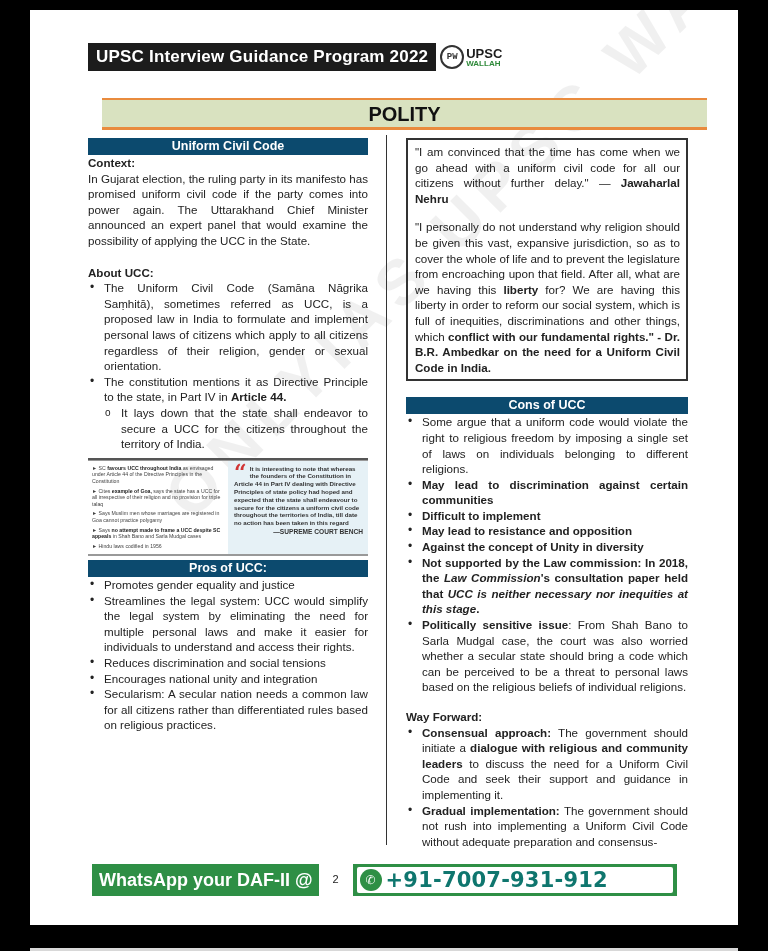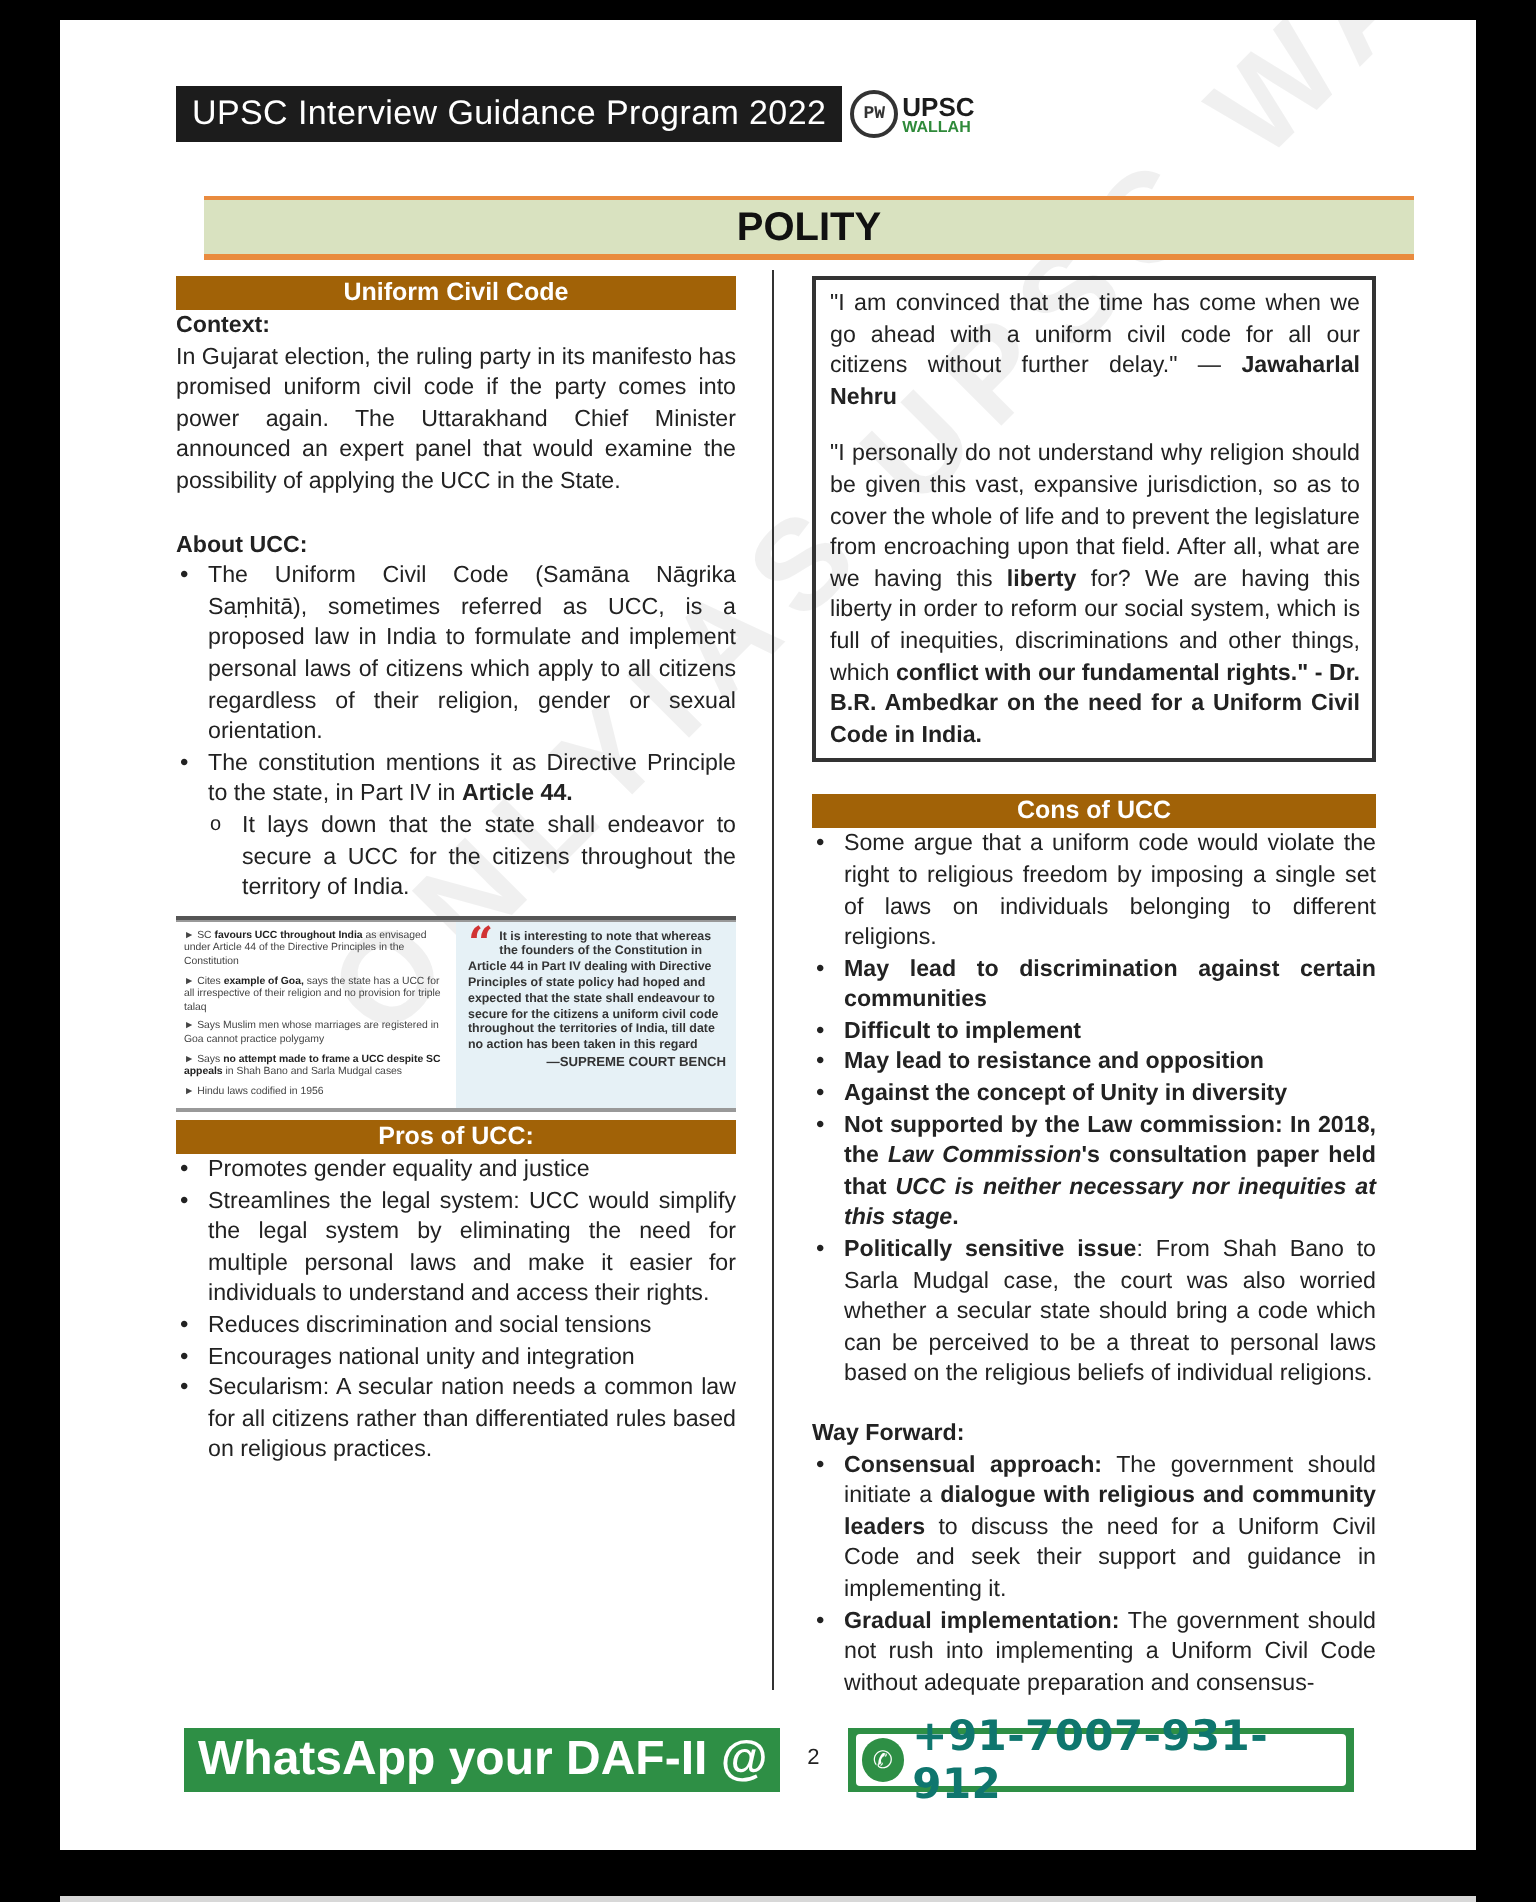--- a/index.html
+++ b/index.html
@@ -9,34 +9,34 @@
   
   .hdr{position:absolute;left:88px;top:42px;width:600px;height:30px;display:flex;align-items:center;}
   .logo-only{display:flex;align-items:center;width:104px;height:30px;}
   .logo-mark{width:18px;height:20px;position:relative;margin-right:2px;}
   .logo-mark .head{position:absolute;left:5px;top:0;width:8px;height:8px;border-radius:50%;background:#222;}
   .logo-mark .book{position:absolute;left:0;top:9px;width:18px;height:11px;background:#e1672a;border-radius:0 0 9px 9px;}
   .logo-txt{display:flex;flex-direction:column;line-height:1;}
   .logo-txt .t1{font-weight:bold;font-size:13px;letter-spacing:-0.3px;color:#222;}
   .logo-txt .t1 span{color:#e1672a;}
   .logo-txt .t2{font-family:"Liberation Serif",serif;font-size:7px;font-weight:bold;text-align:right;color:#222;}
-  .banner{background:#1c1c1c;color:#fff;font-weight:normal;font-size:17px;height:28px;line-height:28px;padding:0 8px;white-space:nowrap;letter-spacing:0.2px;}
+  .banner{background:#1c1c1c;color:#fff;font-weight:bold;font-size:17px;height:28px;line-height:28px;padding:0 8px;white-space:nowrap;letter-spacing:0.2px;}
   .pw{display:flex;align-items:center;margin-left:4px;}
   .pw-circle{width:20px;height:20px;border-radius:50%;border:2px solid #333;background:#fff;font-family:Liberation Mono, monospace;font-size:9px;font-weight:bold;display:flex;align-items:center;justify-content:center;color:#333;}
   .pw-txt{display:flex;flex-direction:column;line-height:1;margin-left:2px;}
   .pw-txt .u{font-weight:bold;font-size:13px;color:#1c1c1c;}
   .pw-txt .w{font-weight:bold;font-size:8px;color:#2f8a3a;}
   
   .polity{position:absolute;left:83px;top:98px;width:605px;height:32px;background:#d9e2c0;border-top:2px solid #e98b3e;border-bottom:3px solid #e98b3e;box-sizing:border-box;text-align:center;font-weight:bold;font-size:20px;line-height:28px;color:#111;margin-left:19px;}
   
   .col{position:absolute;font-size:11.6px;line-height:15.6px;color:#222;}
   .col-left{left:88px;top:138px;width:280px;}
   .col-right{left:406px;top:138px;width:282px;}
   .divider{position:absolute;left:386px;top:135px;width:1px;height:710px;background:#333;}
-  .sec-head{background:#a16207;color:#fff;font-weight:bold;text-align:center;font-size:12.5px;height:17px;line-height:17px;}
+  .sec-head{background:#0c4a6e;color:#fff;font-weight:bold;text-align:center;font-size:12.5px;height:17px;line-height:17px;}
   .label{font-weight:bold;}
   p{margin:0;text-align:justify;}
   ul{margin:0;padding:0;list-style:none;}
   ul li{position:relative;padding-left:16px;text-align:justify;}
   ul li:before{content:"•";position:absolute;left:2px;top:0;font-size:12px;}
   ul.sub li{padding-left:33px;}
   ul.sub li:before{content:"o";left:17px;font-size:10px;}
   .quotebox{border:2px solid #333;padding:4px 6px 4px 7px;margin-left:0;}
   .gap{height:10px;}
   
@@ -44,21 +44,21 @@
   .clip-title{font-family:"DejaVu Serif",serif;font-weight:bold;color:#d13434;font-size:13.4px;letter-spacing:-0.2px;padding:2px 0 1px;white-space:nowrap;}
   .clip-body{display:flex;border-top:1px solid #999;border-bottom:2px solid #999;}
   .clip-left{width:132px;font-size:5.2px;line-height:6.8px;padding:4px 4px 2px 4px;color:#444;}
   .clip-left div{margin-bottom:2.5px;}
   .clip-left b{color:#222;}
   .clip-right{flex:1;background:#e6f1f6;font-size:6.2px;line-height:7.8px;padding:4px 5px 3px 6px;color:#333;position:relative;}
   .quote-mark{color:#d13434;font-size:22px;font-weight:bold;line-height:14px;float:left;margin-right:3px;font-family:"DejaVu Serif",serif;}
   .clip-source{text-align:right;font-weight:bold;font-size:6.6px;margin-top:1px;}
   
   .footer{position:absolute;left:92px;top:862px;width:585px;height:35px;display:flex;align-items:center;}
-  .footer-left{background:#2e8f45;color:#fff;font-weight:bold;font-size:24px;height:32px;line-height:32px;padding:0 6px 0 7px;white-space:nowrap;}
+  .footer-left{background:#2e8f45;color:#fff;font-weight:bold;font-size:18px;height:32px;line-height:32px;padding:0 6px 0 7px;white-space:nowrap;}
   .page-no{width:34px;height:32px;background:#fff;border-radius:14px 14px 0 0;text-align:center;font-size:11px;line-height:30px;color:#222;}
   .footer-right{flex:1;background:#2e8f45;height:32px;display:flex;align-items:center;padding:0 4px;}
   .phone-box{flex:1;background:#fff;height:26px;display:flex;align-items:center;border-radius:2px;}
   .wa-icon{width:22px;height:22px;border-radius:50%;background:#2e8f45;margin:0 4px 0 3px;display:flex;align-items:center;justify-content:center;color:#fff;font-size:12px;}
   .phone{font-family:"DejaVu Sans",sans-serif;font-weight:bold;font-size:21px;color:#0f766e;letter-spacing:0.2px;}
   .watermark{position:absolute;left:150px;top:480px;font-size:64px;font-weight:bold;color:rgba(0,0,0,0.06);transform:rotate(-45deg);transform-origin:left top;white-space:nowrap;letter-spacing:10px;pointer-events:none;}
 </style>
 </head>
 <body>
 

